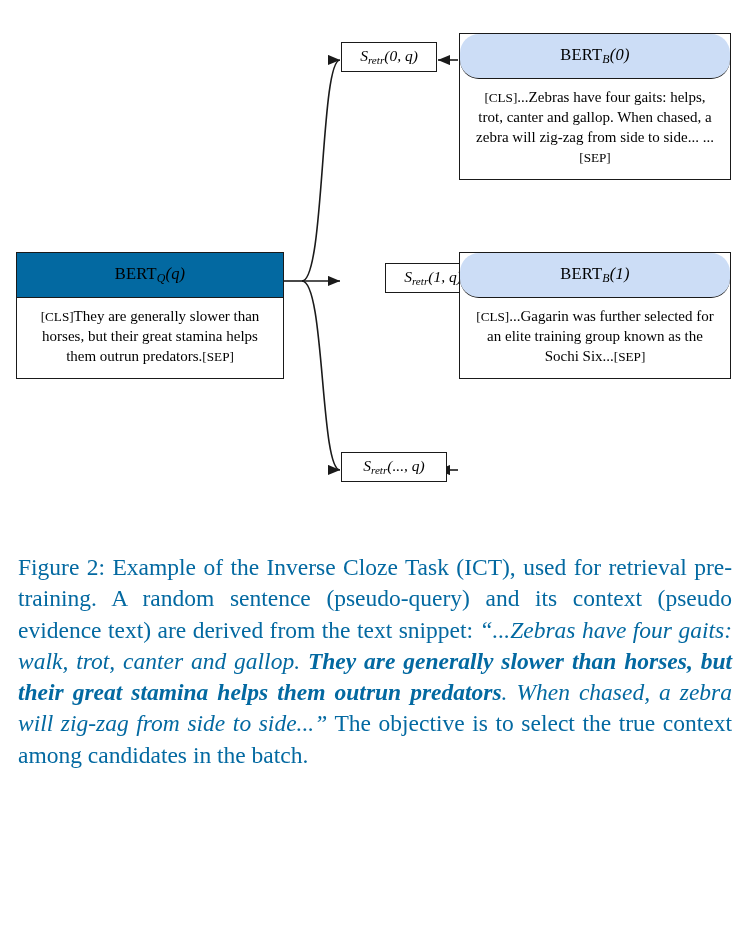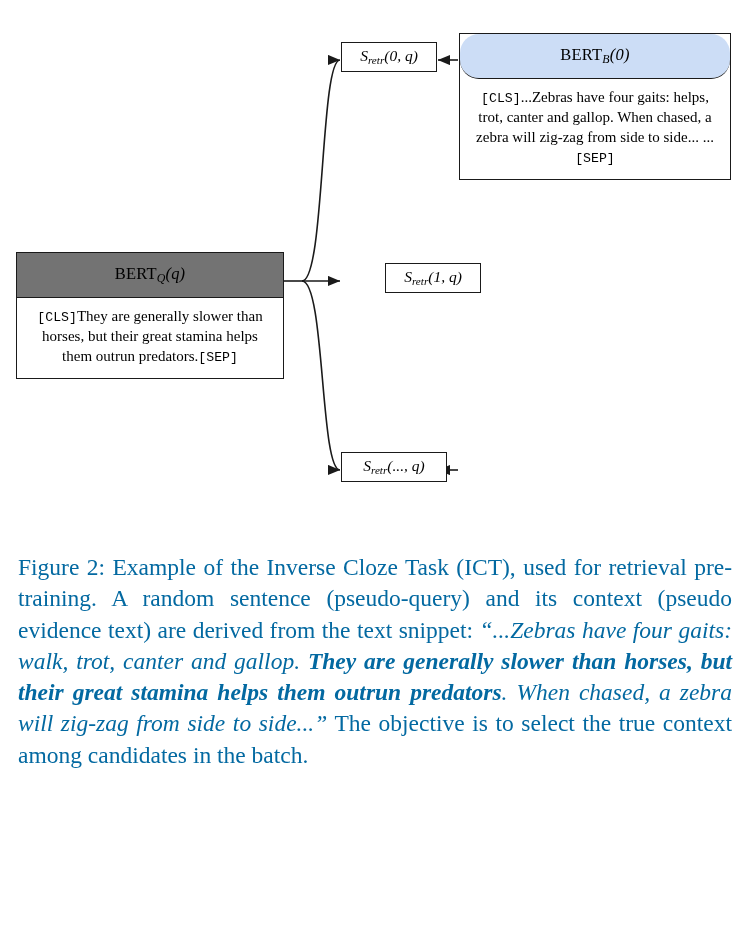--- a/index.html
+++ b/index.html
@@ -33,39 +33,39 @@
   .hdr {
     box-sizing: border-box;
     width: 100%;
     text-align: center;
     font-family: "Liberation Serif", serif;
     font-size: 16.5px;
     padding: 11px 4px 11px;
     border-bottom: 1.5px solid #1a1a1a;
     letter-spacing: 0.2px;
   }
-  .hdr.query { background: #737373; }
+  .hdr.query { background: #0369a1; }
   .hdr.block { background: #ccddf6; border-radius: 19px; }
 
   .body-txt {
     box-sizing: border-box;
     width: 100%;
     text-align: center;
     font-size: 15px;
     line-height: 1.32;
     padding: 9px 12px 11px;
     background: #ffffff;
   }
   .body-txt.dots {
     padding: 6px 12px 7px;
     font-size: 15px;
   }
 
   .mono {
-    font-family: Liberation Mono, monospace;
+    font-family: Liberation Serif, serif;
     font-size: 13.2px;
   }
 
   
   .score-box {
     position: absolute;
     box-sizing: border-box;
     border: 1.2px solid #1a1a1a;
     background: #ffffff;
     font-size: 15.5px;
@@ -151,19 +151,27 @@
 
   <div class="box" style="left:459px; top:33px; width:272px;">
     <div class="hdr block">
       <span>BERT</span><span class="sub ital">B</span><span class="ital">(0)</span>
     </div>
     <div class="body-txt">
       <span class="mono">[CLS]</span><span>...</span><span>Zebras have four gaits: helps, trot, canter and gallop. When chased, a zebra will zig-zag from side to side...</span> <span>...</span><span class="mono">[SEP]</span>
     </div>
   </div>
 
+  <div class="box" style="left:459px; top:252px; width:272px;">
+    <div class="hdr block">
+      <span>BERT</span><span class="sub ital">B</span><span class="ital">(1)</span>
+    </div>
+    <div class="body-txt">
+      <span class="mono">[CLS]</span><span>...</span><span>Gagarin was further selected for an elite training group known as the Sochi Six...</span><span class="mono">[SEP]</span>
+    </div>
+  </div>
 
 
 </div>
 
 <div id="caption">
   <span>Figure 2:</span><span> Example of the Inverse Cloze Task (ICT), used for retrieval pre-training. A random sentence (pseudo-query) and its context (pseudo evidence text) are derived from the text snippet: </span><span class="q">“...Zebras have four gaits: walk, trot, canter and gallop. </span><span class="bq">They are generally slower than horses, but their great stamina helps them outrun predators</span><span class="q">. When chased, a zebra will zig-zag from side to side...”</span><span> The objective is to select the true context among candidates in the batch.</span>
 </div>
 
 </body></html>

